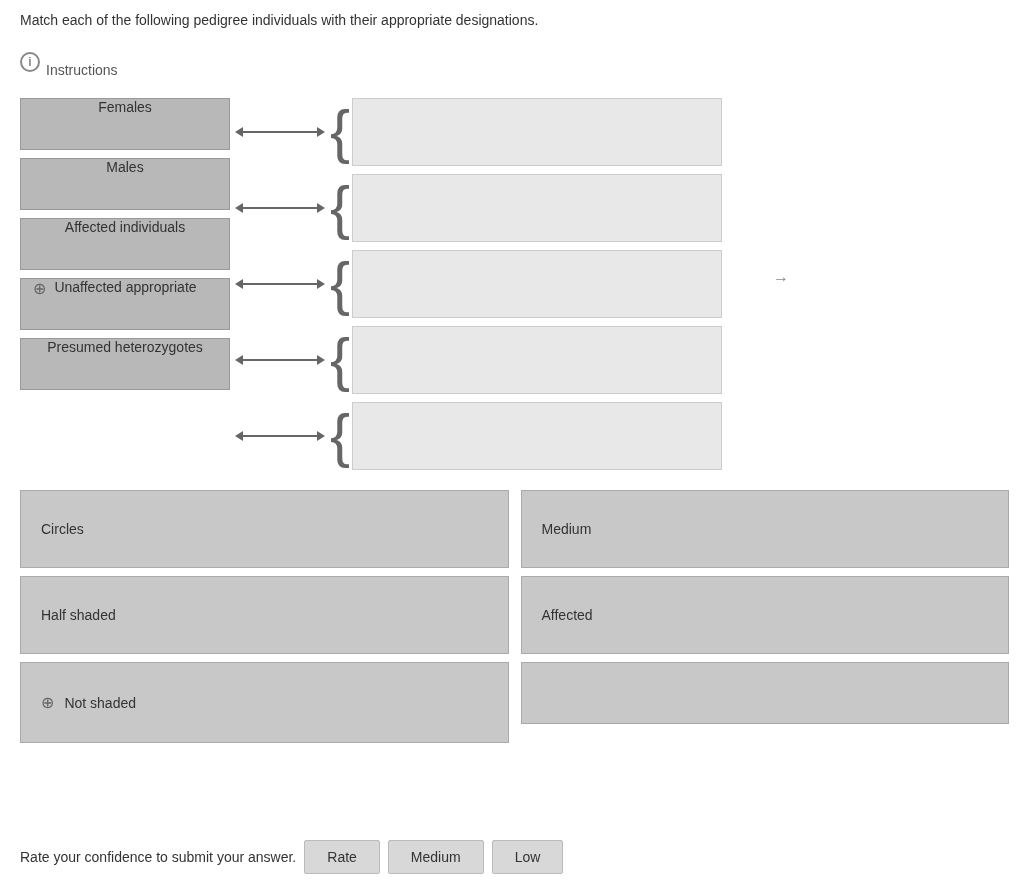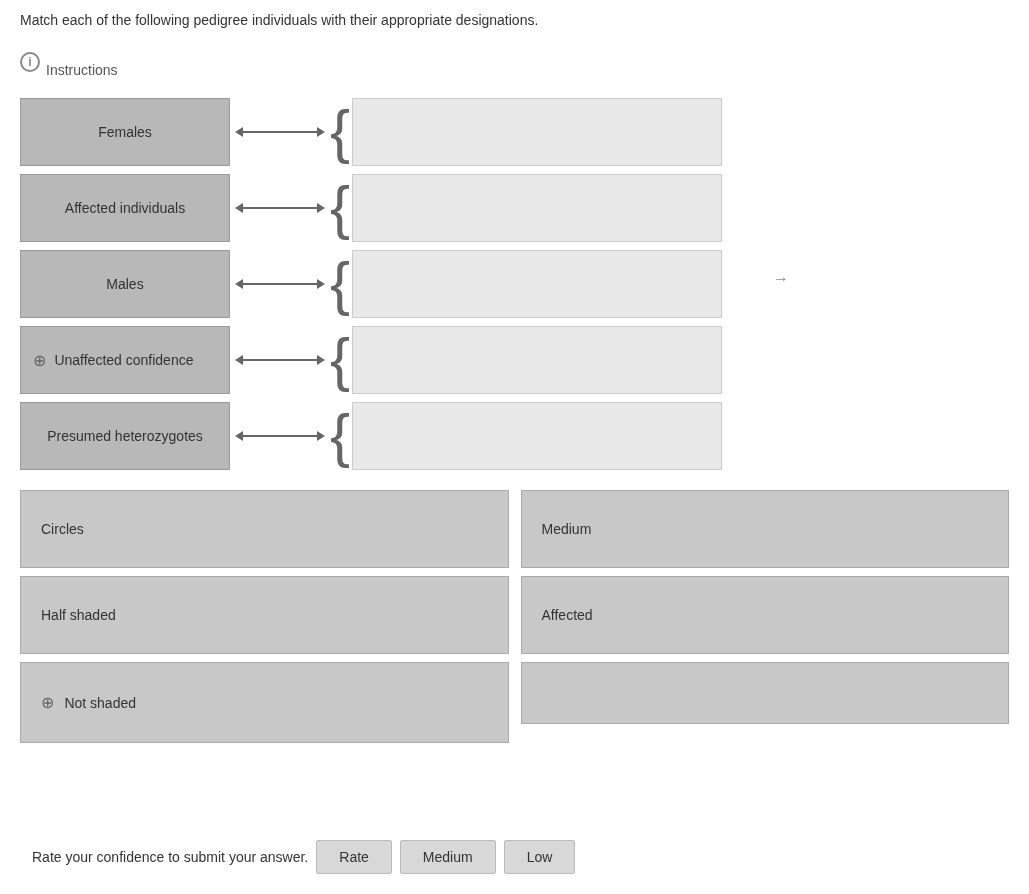--- a/index.html
+++ b/index.html
@@ -62,25 +62,25 @@
       margin-bottom: 20px;
       position: relative;
     }
     .left-labels {
       display: flex;
       flex-direction: column;
       gap: 8px;
     }
     .label-box {
       width: 210px;
-      height: 68px;
+      height: 52px;
       background: #b8b8b8;
       border: 1px solid #999;
       display: flex;
-      align-items: center;
+      align-items: flex-start;
       justify-content: center;
       font-size: 14px;
       color: #333;
       position: relative;
     }
     .label-box.has-icon {
       justify-content: flex-start;
       padding-left: 12px;
       gap: 8px;
     }
@@ -179,21 +179,21 @@
       gap: 10px;
     }
 
     
     .confidence-row {
       display: flex;
       align-items: center;
       gap: 8px;
       position: absolute;
       bottom: 20px;
-      left: 32px;
+      left: 20px;
     }
     .confidence-label {
       font-size: 14px;
       color: #333;
     }
     .confidence-btn {
       padding: 8px 22px;
       border: 1px solid #bbb;
       background: #d8d8d8;
       font-size: 14px;
@@ -226,30 +226,30 @@
 
   <div class="match-section">
 
     <div class="left-labels">
 
       <div class="label-box">
         <span>Females</span>
       </div>
 
       <div class="label-box">
+        <span>Males</span>
+      </div>
+
+      <div class="label-box">
         <span>Affected individuals</span>
-      </div>
-
-      <div class="label-box">
-        <span>Males</span>
       </div>
 
       <div class="label-box has-icon">
         <span class="drag-icon">⊕</span>
-        <span>Unaffected confidence</span>
+        <span>Unaffected appropriate</span>
       </div>
 
       <div class="label-box">
         <span>Presumed heterozygotes</span>
       </div>
     </div>
 
     <div class="arrows-column">
       <div class="arrow-row">
         <div class="arrow-line">

